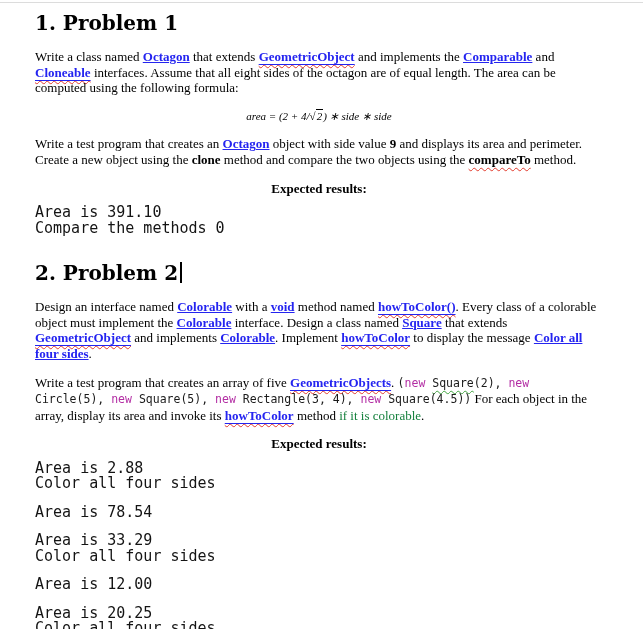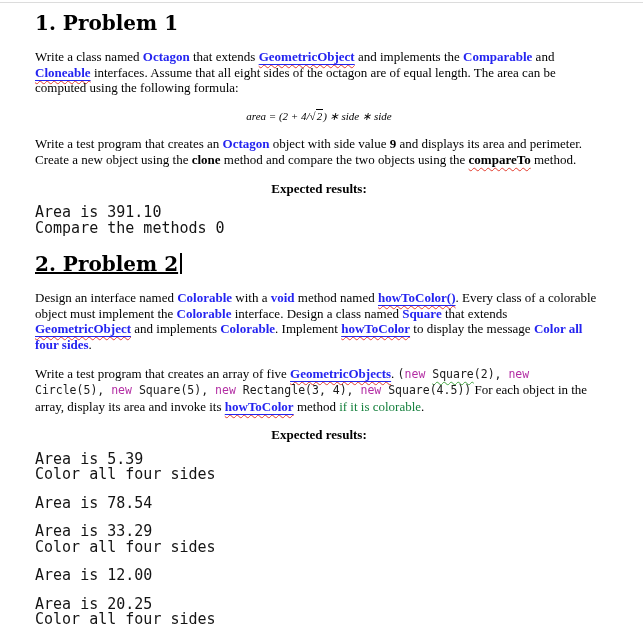--- a/index.html
+++ b/index.html
@@ -7,23 +7,23 @@
     width:643px;min-height:629px;box-sizing:border-box;
     padding:2px 0 24px;
     font-family:"Liberation Serif",serif;font-size:13px;line-height:15.6px;color:#000;
   }
   .top-line{border-top:1px solid #dcdcdc;margin:0 0 8px 0;}
   .inner{padding:0 40px 0 35px;}
   h1{
     font-family:"DejaVu Serif",serif;font-size:20px;line-height:24px;
     font-weight:bold;margin:4px 0 14px;
   }
-  .h2{margin-top:16px;text-decoration:underline;}
+  .h2{margin-top:25px;}
   p{margin:0 0 13px;}
-  .kw{color:#2424f0;font-weight:bold;}
+  .kw{color:#2424f0;font-weight:bold;text-decoration:underline;}
   .b{font-weight:bold;}
   .blue{color:#15803d;margin-top:28px;}
   .u{text-decoration:underline;text-decoration-thickness:1px;}
   .wr{text-decoration-line:underline;text-decoration-style:wavy;text-decoration-color:#e23b2e;text-decoration-thickness:1px;text-underline-offset:2.5px;}
   .wg{text-decoration-line:underline;text-decoration-style:wavy;text-decoration-color:#3fa33f;text-decoration-thickness:1px;text-underline-offset:2.5px;}
   .code{font-family:"DejaVu Sans Mono",monospace;font-size:11.5px;color:#1a1a1a;}
   .new{color:#b32ea4;}
   .formula{text-align:center;font-style:italic;font-size:11px;margin:0 0 12px;}
   .radicand{border-top:1px solid #000;padding:0 1px;}
   .exp{font-weight:bold;margin:13px 0 9px;text-align:center;}
@@ -56,21 +56,21 @@
     <h1 class="h2"><span>2. Problem 2</span><span class="caret"></span></h1>
 
     <p><span>Design an interface named </span><span class="kw">Colorable</span><span> with a </span><span class="kw">void</span><span> method named </span><span class="wr"><span class="kw u">howToColor()</span></span><span>. Every class of a colorable object must implement the </span><span class="kw">Colorable</span><span> interface. Design a class named </span><span class="kw">Square</span><span> that extends </span><span class="wr"><span class="kw u">GeometricObject</span></span><span> and implements </span><span class="kw">Colorable</span><span>. Implement </span><span class="wr"><span class="kw u">howToColor</span></span><span> to display the message </span><span class="kw">Color all four sides</span><span>.</span></p>
 
     <p><span>Write a test program that creates an array of five </span><span class="wr"><span class="kw u">GeometricObjects</span></span><span>. </span><span class="code">(</span><span class="code new">new</span><span class="code"> </span><span class="code"><span class="wg">Square</span></span><span class="code">(2), </span><span class="code new">new</span><span class="code"> Circle(5), </span><span class="code new">new</span><span class="code"> Square(5), </span><span class="code new">new</span><span class="code"> Rectangle(3, 4), </span><span class="code new">new</span><span class="code"> Square(4.5))</span><span> For each object in the array, display its area and invoke its </span><span class="wr"><span class="kw u">howToColor</span></span><span> method </span><span class="blue">if it is colorable</span><span>.</span></p>
 
     <p class="exp">Expected results:</p>
 
     <div class="codeblock">
       <div class="codegroup">
-        <div>Area is 5.39</div>
+        <div>Area is 2.88</div>
         <div>Color all four sides</div>
       </div>
       <div class="codegroup">
         <div>Area is 78.54</div>
       </div>
       <div class="codegroup">
         <div>Area is 33.29</div>
         <div>Color all four sides</div>
       </div>
       <div class="codegroup">

